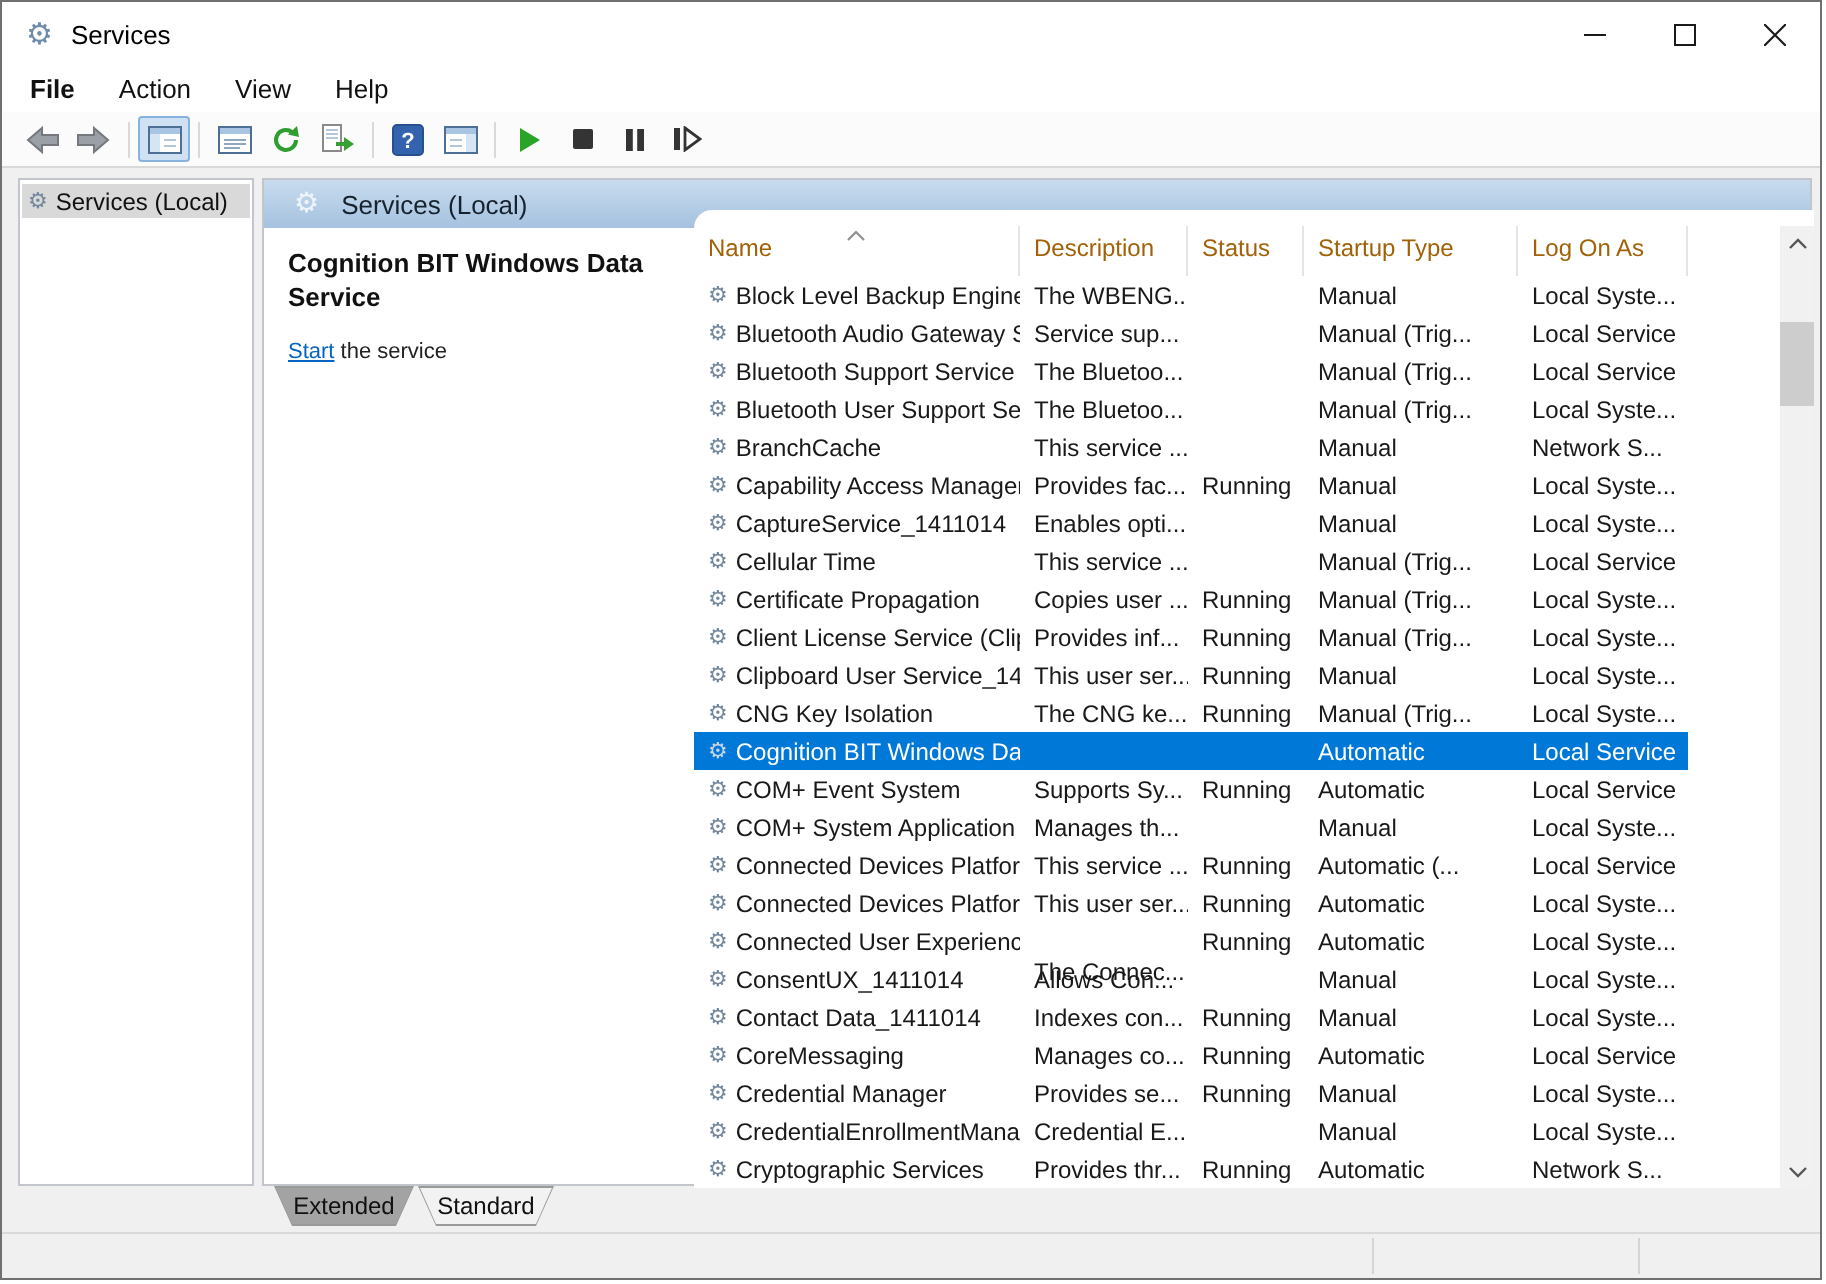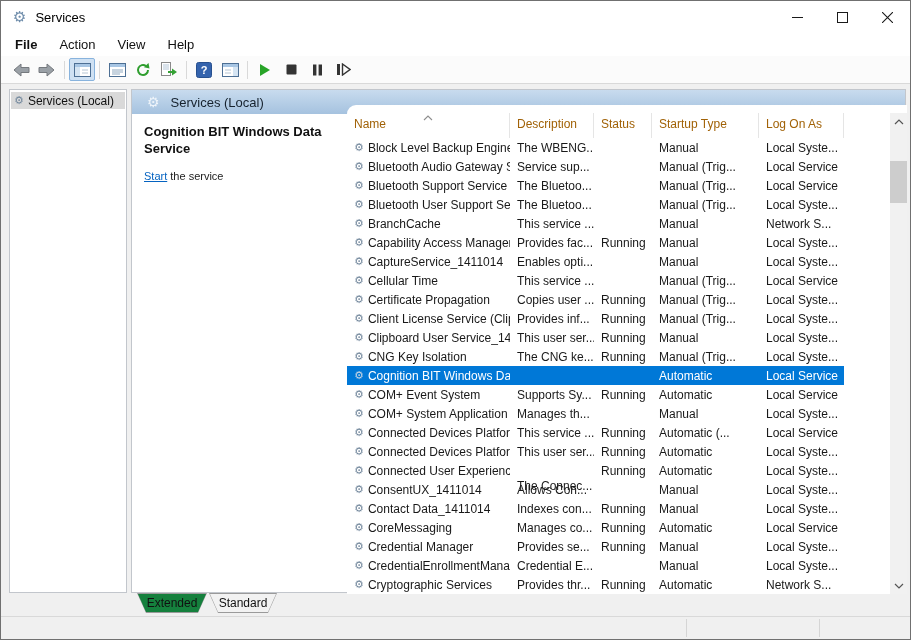--- a/index.html
+++ b/index.html
@@ -73,21 +73,21 @@
   .vs-thumb { position:absolute; left:0; top:48px; width:17px; height:42px; background:#cdcdcd; }
 
   
   .tabstrip { position:absolute; left:130px; top:592px; width:775px; height:23px; }
   .tab { position:absolute; top:0; height:20px; font-size:12px; color:#111; }
   .tab-shape { position:absolute; inset:0; background:#9a9a9a;
     clip-path:polygon(0 0, 100% 0, calc(100% - 9px) 100%, 9px 100%); }
   .tab-fill { position:absolute; inset:1px; display:flex; align-items:center; justify-content:center;
     clip-path:polygon(0 0, 100% 0, calc(100% - 8px) 100%, 8px 100%); }
   .tab-extended { left:6px; width:70px; }
-  .tab-extended .tab-fill { background:#15803d; }
+  .tab-extended .tab-fill { background:#a3a3a3; }
   .tab-standard { left:78px; width:68px; }
   .tab-standard .tab-fill { background:#f2f2f2; }
 
   
   .statusbar { position:absolute; left:0; right:0; bottom:0; height:23px; background:#f0f0f0;
     border-top:1px solid #d9d9d9; }
   .sb-sep { position:absolute; top:2px; bottom:2px; width:1px; background:#d5d5d5; }
 </style>
 </head>
 <body>

